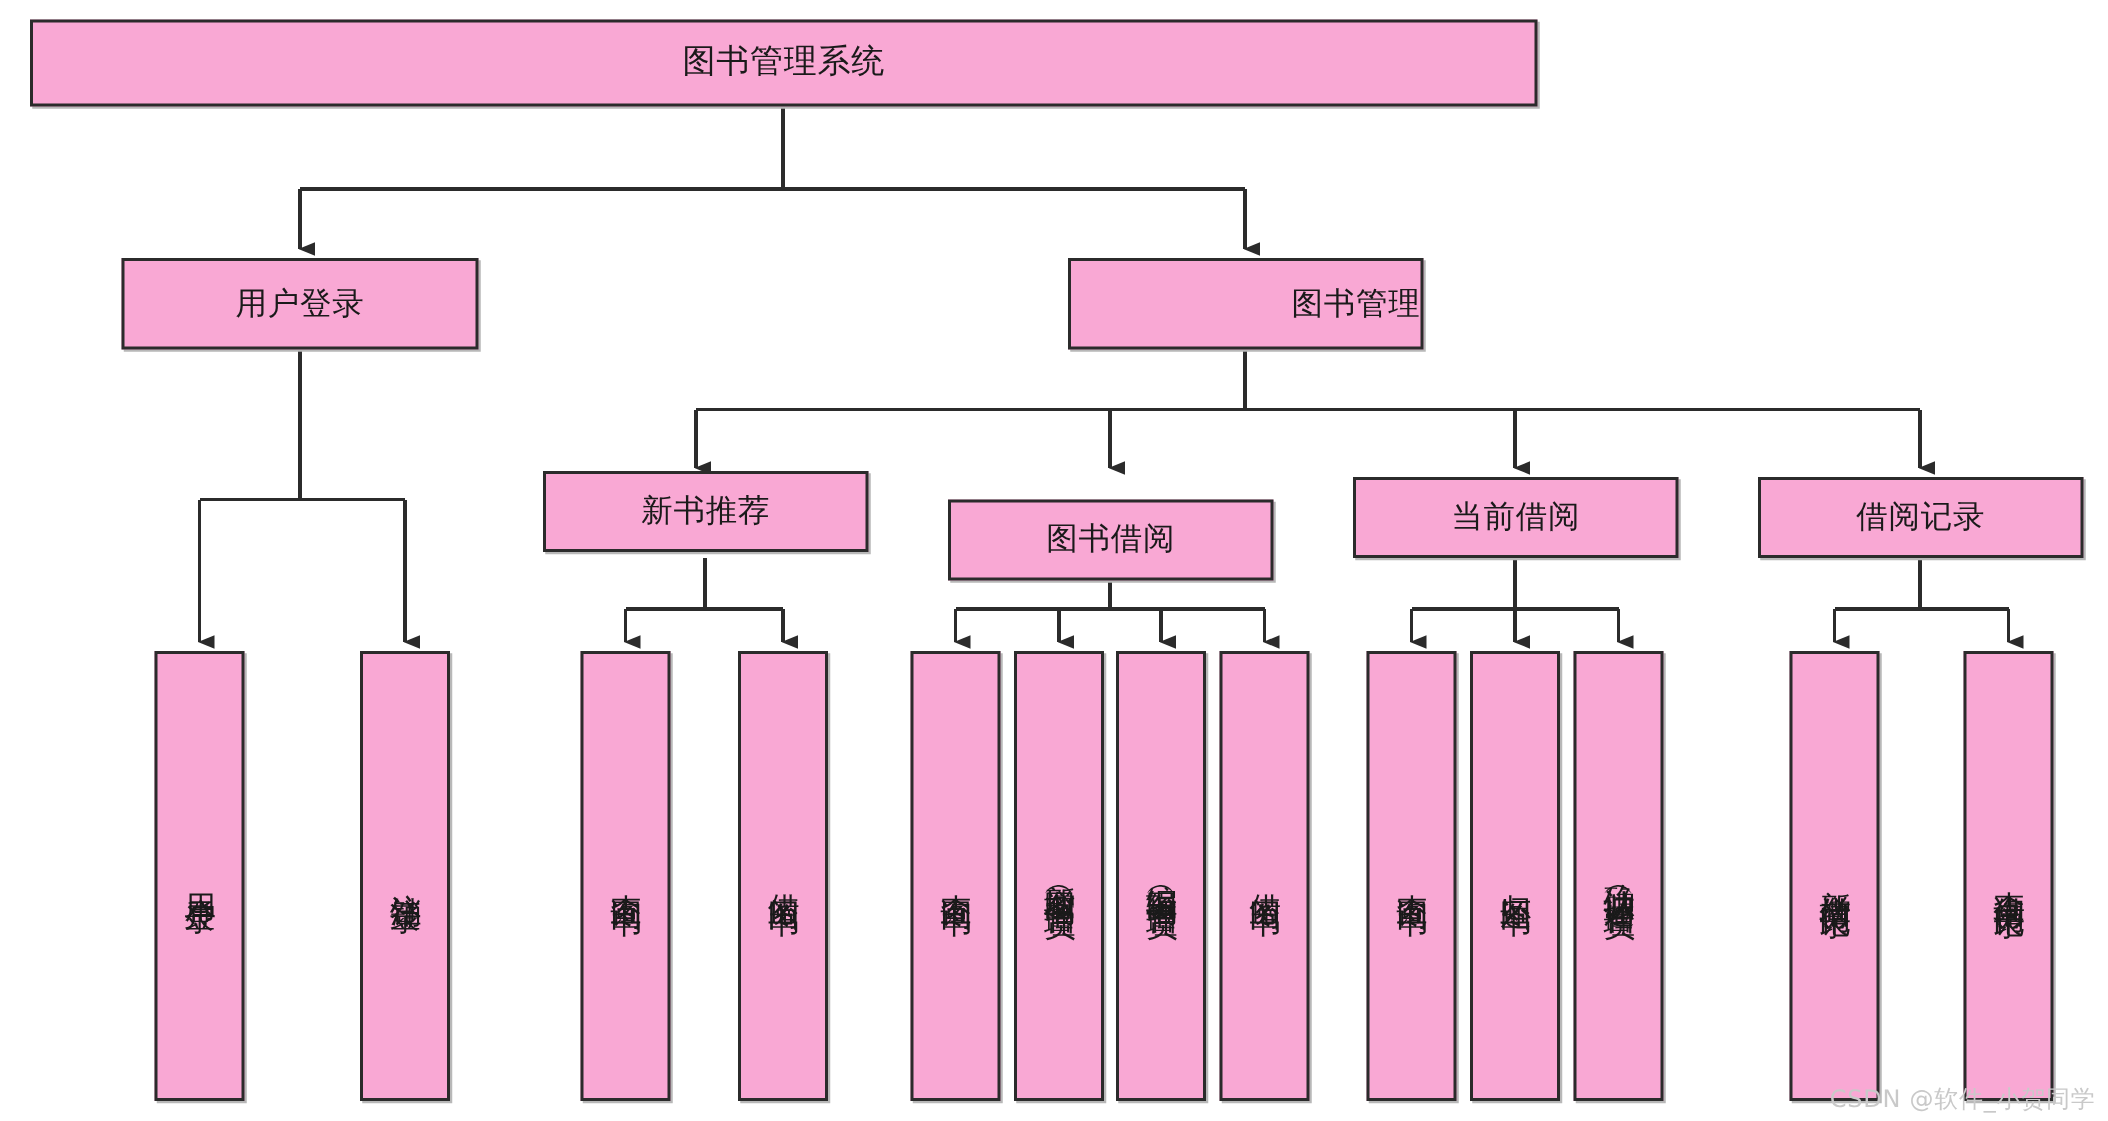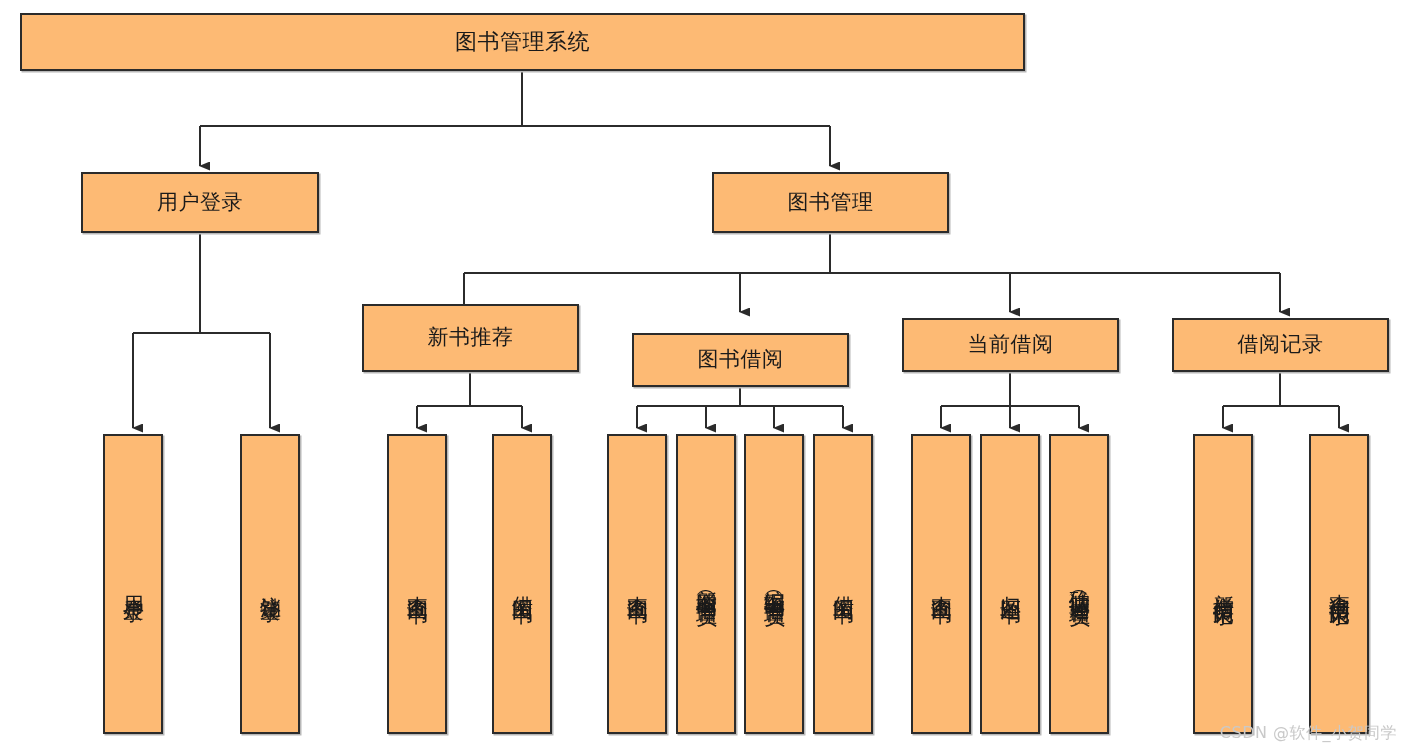--- a/index.html
+++ b/index.html
@@ -22,21 +22,21 @@
     position: absolute;
     left: 0;
     top: 0;
     width: 1405px;
     height: 747px;
     pointer-events: none;
   }
   .node {
     position: absolute;
     box-sizing: border-box;
-    background: #fdba74;
+    background: #f9a8d4;
     border: 2px solid #2b2b2b;
     box-shadow: 1.5px 1.5px 0 0 #b8b8b8;
     display: flex;
     align-items: center;
     justify-content: center;
     color: #1a1a1a;
     z-index: 2;
   }
   .node-label {
     display: block;
@@ -137,25 +137,25 @@
     </g>
   </svg>
 
   <div class="node horiz root" style="left:20px; top:13px; width:1005px; height:58px;">
     <span class="node-label">图书管理系统</span>
   </div>
 
   <div class="node horiz" style="left:81px; top:172px; width:238px; height:61px;">
     <span class="node-label">用户登录</span>
   </div>
-  <div class="node horiz" style="left:712px; top:172px; width:237px; height:61px;">
+  <div class="node horiz" style="left:712px; top:172px; width:237px; height:61px;justify-content:flex-end;">
     <span class="node-label">图书管理</span>
   </div>
 
-  <div class="node horiz" style="left:362px; top:304px; width:217px; height:68px;">
+  <div class="node horiz" style="left:362px; top:314px; width:217px; height:54px;">
     <span class="node-label">新书推荐</span>
   </div>
   <div class="node horiz" style="left:632px; top:318px; width:217px; height:54px;margin-top:15px;">
     <span class="node-label">图书借阅</span>
   </div>
   <div class="node horiz" style="left:1172px; top:318px; width:217px; height:54px;">
     <span class="node-label">借阅记录</span>
   </div>
   <div class="node horiz" style="left:902px; top:318px; width:217px; height:54px;">
     <span class="node-label">当前借阅</span>

